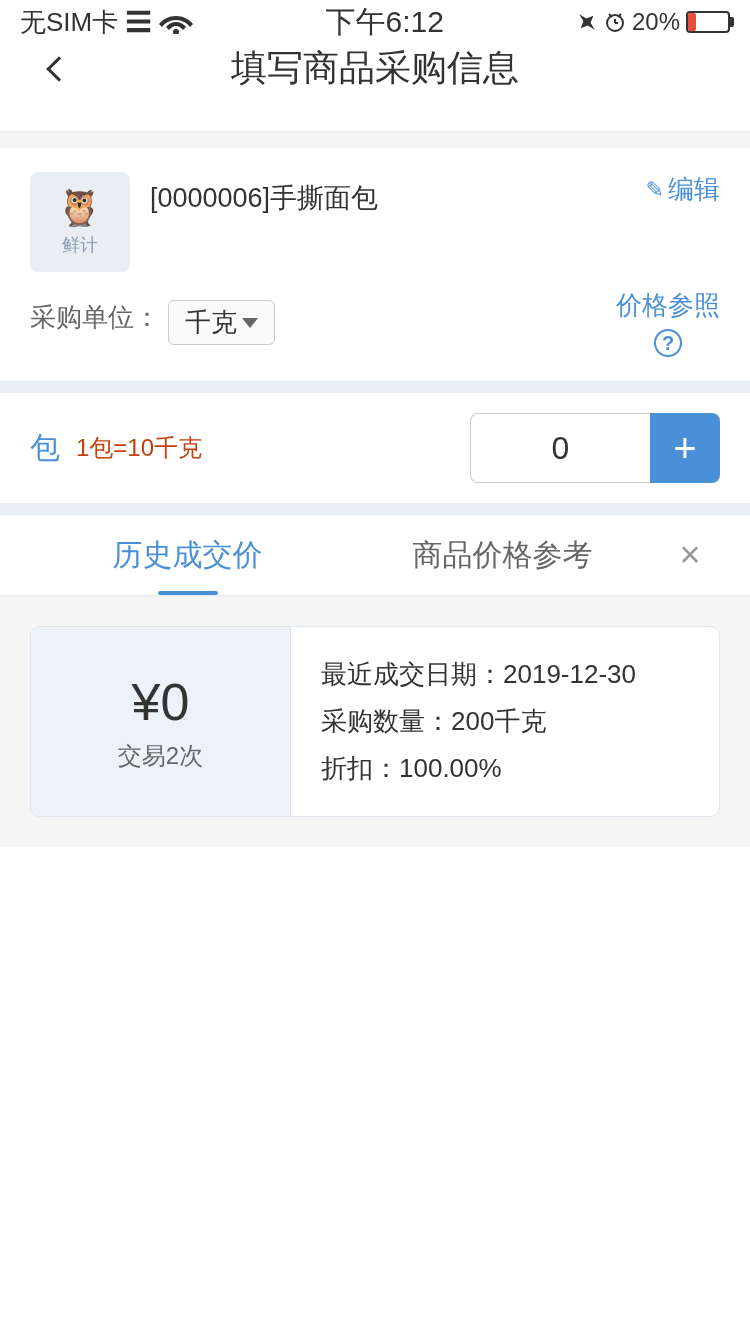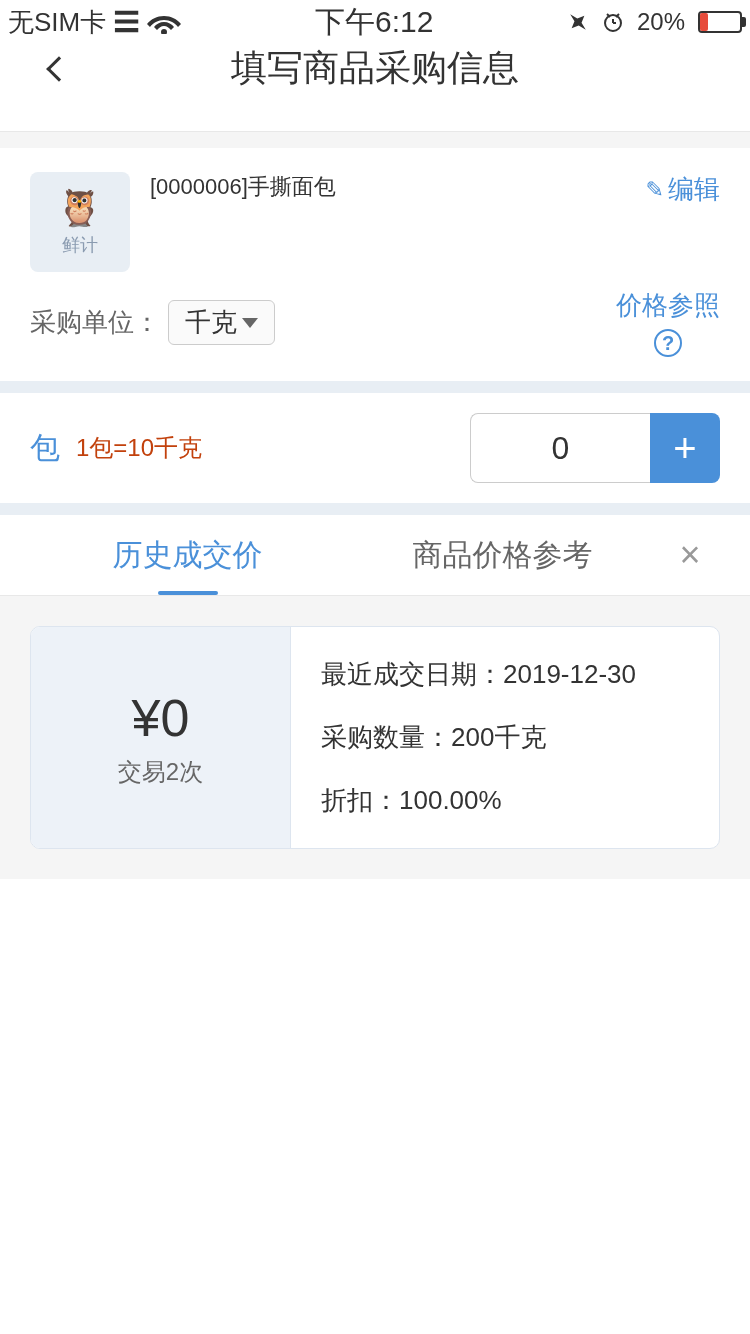--- a/index.html
+++ b/index.html
@@ -13,40 +13,40 @@
     }
 
     
     .status-bar {
       width: 750px;
       height: 44px;
       background: #fff;
       display: flex;
       align-items: center;
       justify-content: space-between;
-      padding: 0 8px;
+      padding: 0 20px;
       font-size: 28px;
       text-align: right;
     }
     .status-left {
       display: flex;
       align-items: center;
       gap: 8px;
       font-size: 26px;
       color: #333;
     }
     .status-center {
       font-size: 30px;
       font-weight: 500;
       color: #333;
     }
     .status-right {
       display: flex;
       align-items: center;
-      gap: 13px;
+      gap: 6px;
       font-size: 24px;
       color: #333;
     }
     .battery-icon {
       width: 44px;
       height: 22px;
       border: 2px solid #333;
       border-radius: 4px;
       position: relative;
       display: inline-flex;
@@ -142,23 +142,24 @@
     }
     .owl-icon {
       font-size: 36px;
       color: #8a9bb0;
     }
     .owl-text {
       font-size: 18px;
       color: #8a9bb0;
     }
     .product-name {
-      font-size: 22px;
+      font-size: 27px;
       color: #333;
       font-weight: 500;
+      margin-top: 8px;
     }
     .edit-link {
       font-size: 26px;
       color: #4a90d9;
       display: flex;
       align-items: center;
       gap: 4px;
       cursor: pointer;
       white-space: nowrap;
     }
@@ -364,21 +365,21 @@
       font-size: 24px;
       color: #666;
       margin-top: 8px;
       text-align: right;
     }
     .history-right {
       flex: 1;
       padding: 30px 30px;
       display: flex;
       flex-direction: column;
-      gap: 28px;
+      gap: 12px;
       justify-content: center;
     }
     .history-detail-row {
       font-size: 26px;
       color: #333;
     }
 
     
     .content-bg {
       flex: 1;
@@ -434,21 +435,21 @@
         </div>
       </div>
       <div class="product-name">[0000006]手撕面包</div>
     </div>
     <div class="edit-link">
       <span class="edit-icon-sym">✎</span>
       <span>编辑</span>
     </div>
   </div>
   <div class="unit-row">
-    <div style="display:flex;align-items:center;">
+    <div style="display:flex;">
       <span class="unit-label">采购单位：</span>
       <div class="unit-select">
         <span>千克</span>
         <div class="unit-dropdown-arrow"></div>
       </div>
     </div>
     <div class="price-ref">
       <span>价格参照</span>
       <div class="help-circle">?</div>
     </div>

